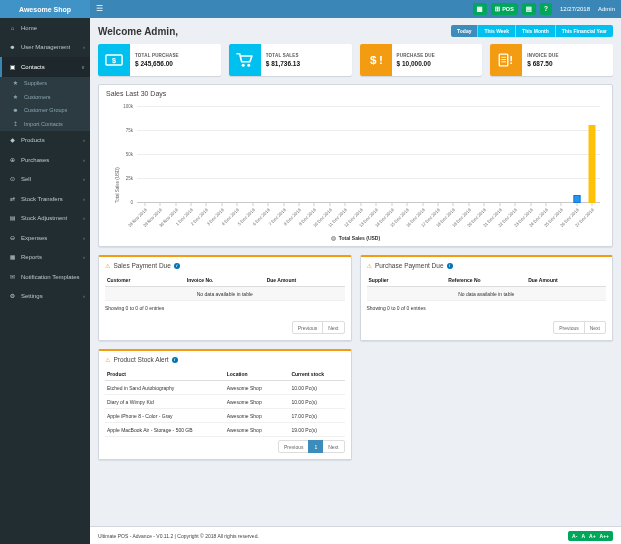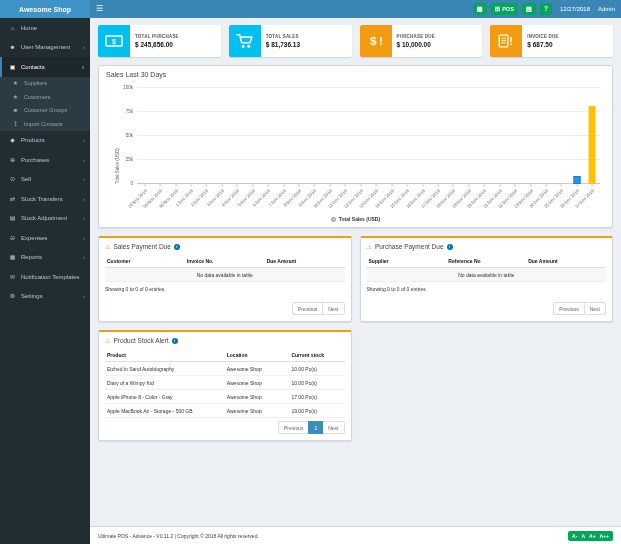--- a/index.html
+++ b/index.html
@@ -188,20 +188,29 @@
         <span class="lbl">Notification Templates</span>
       </div>
       <div class="side-item">
         <span class="ic">⚙</span>
         <span class="lbl">Settings</span>
         <span class="chev">‹</span>
       </div>
     </aside>
 
   <main class="content">
+    <div class="content-top">
+      <h1 class="welcome">Welcome Admin,</h1>
+      <div class="filters" id="filters-mount">
+          <button class="filter-btn active">Today</button>
+          <button class="filter-btn">This Week</button>
+          <button class="filter-btn">This Month</button>
+          <button class="filter-btn">This Financial Year</button>
+        </div>
+    </div>
 
     <div class="cards" id="cards-mount">
         <div class="info-card">
           <div class="card-icon" style="background: rgb(0, 192, 239);">
             <svg viewBox="0 0 20 16">
               <rect x="1" y="2.5" width="18" height="11" rx="1" fill="none" stroke="#fff" stroke-width="1.6"></rect>
               <text x="10" y="11.2" font-size="8" font-weight="bold" fill="#fff" text-anchor="middle">$</text>
             </svg>
           </div>
           <div class="card-body">

